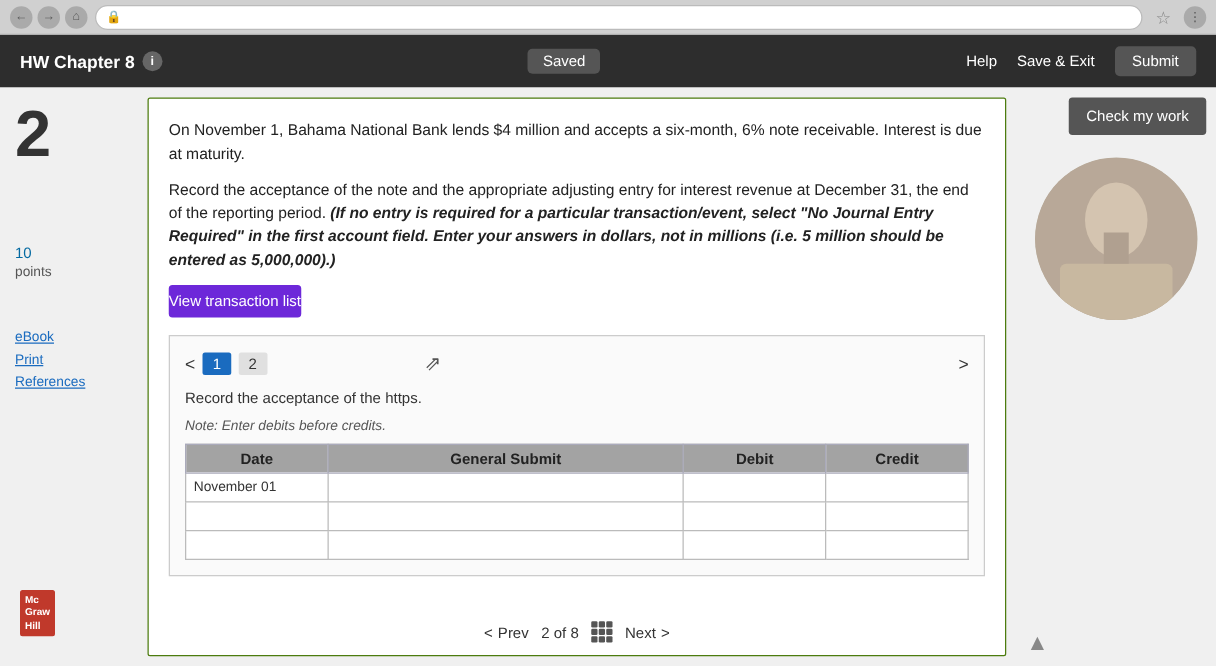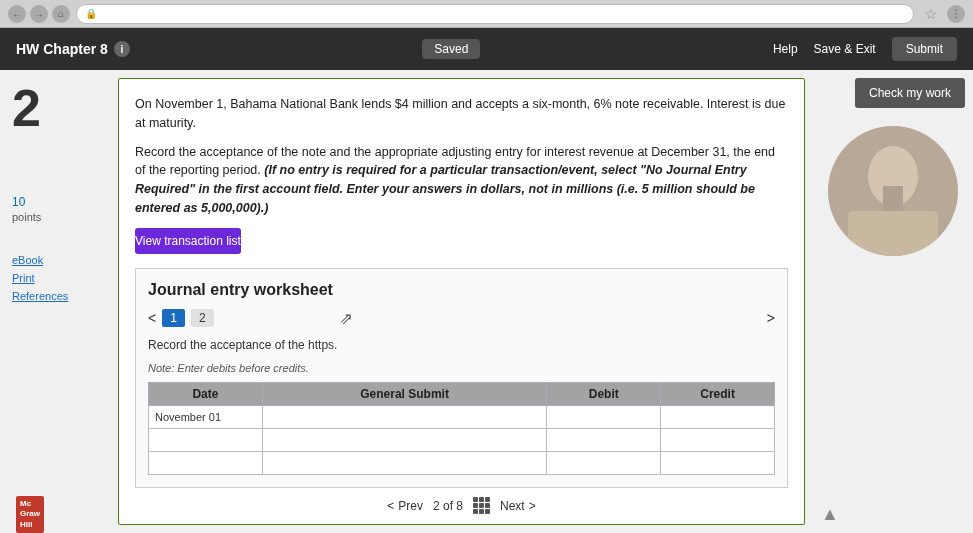--- a/index.html
+++ b/index.html
@@ -362,40 +362,39 @@
 
   <div style="display:flex; flex-direction:column; width:110px; padding:12px 8px 12px 12px;">
     <div class="question-number">2</div>
 
     <div style="margin-top:60px;">
       <span style="font-size:12px; color:#0369a1;text-align:center;">10</span>
       <br>
       <span style="font-size:11px; color:#555;">points</span>
     </div>
 
-    <div style="margin-top:30px; display:flex; flex-direction:column; gap:6px;">
+    <div style="margin-top:40px; display:flex; flex-direction:column; gap:6px;">
       <span class="sidebar-link">eBook</span>
       <span class="sidebar-link">Print</span>
       <span class="sidebar-link">References</span>
     </div>
   </div>
 
   <div class="center-panel">
 
     <p class="question-text">On November 1, Bahama National Bank lends $4 million and accepts a six-month, 6% note receivable. Interest is due at maturity.</p>
 
     <p class="question-text">
       Record the acceptance of the note and the appropriate adjusting entry for interest revenue at December 31, the end of the reporting period. <span class="bold-italic">(If no entry is required for a particular transaction/event, select "No Journal Entry Required" in the first account field. Enter your answers in dollars, not in millions (i.e. 5 million should be entered as 5,000,000).)</span>
     </p>
 
     <button class="view-transaction-btn">View transaction list</button>
 
     
     <div class="journal-entry-section">
-      <div class="journal-entry-title">Journal entry worksheet</div>
 
       <div class="journal-nav">
         <span class="nav-arrow">&lt;</span>
         <button class="nav-page">1</button>
         <button class="nav-page-inactive">2</button>
         <span style="margin-left:120px; font-size:16px; color:#555;">⇗</span>
         <span class="nav-arrow" style="margin-left:auto;">&gt;</span>
       </div>
 
       <p class="record-text">Record the acceptance of the https.</p>
@@ -474,17 +473,17 @@
       </svg>
     </div>
 
     <div style="display:flex; flex-direction:column; align-items:center; margin-top:auto; font-size:18px; color:#888;">
       <span>▲</span>
     </div>
   </div>
 
 </div>
 
-<div style="position:fixed; bottom:0; left:16px; background:#c0392b; color:white; font-size:8px; font-weight:bold; padding:3px 4px; line-height:1.3; border-radius:2px;">
+<div style="position:fixed; bottom:24px; left:16px; background:#c0392b; color:white; font-size:8px; font-weight:bold; padding:3px 4px; line-height:1.3; border-radius:2px;">
   <span>Mc</span><br>
   <span>Graw</span><br>
   <span>Hill</span>
 </div>
 
 </body></html>

